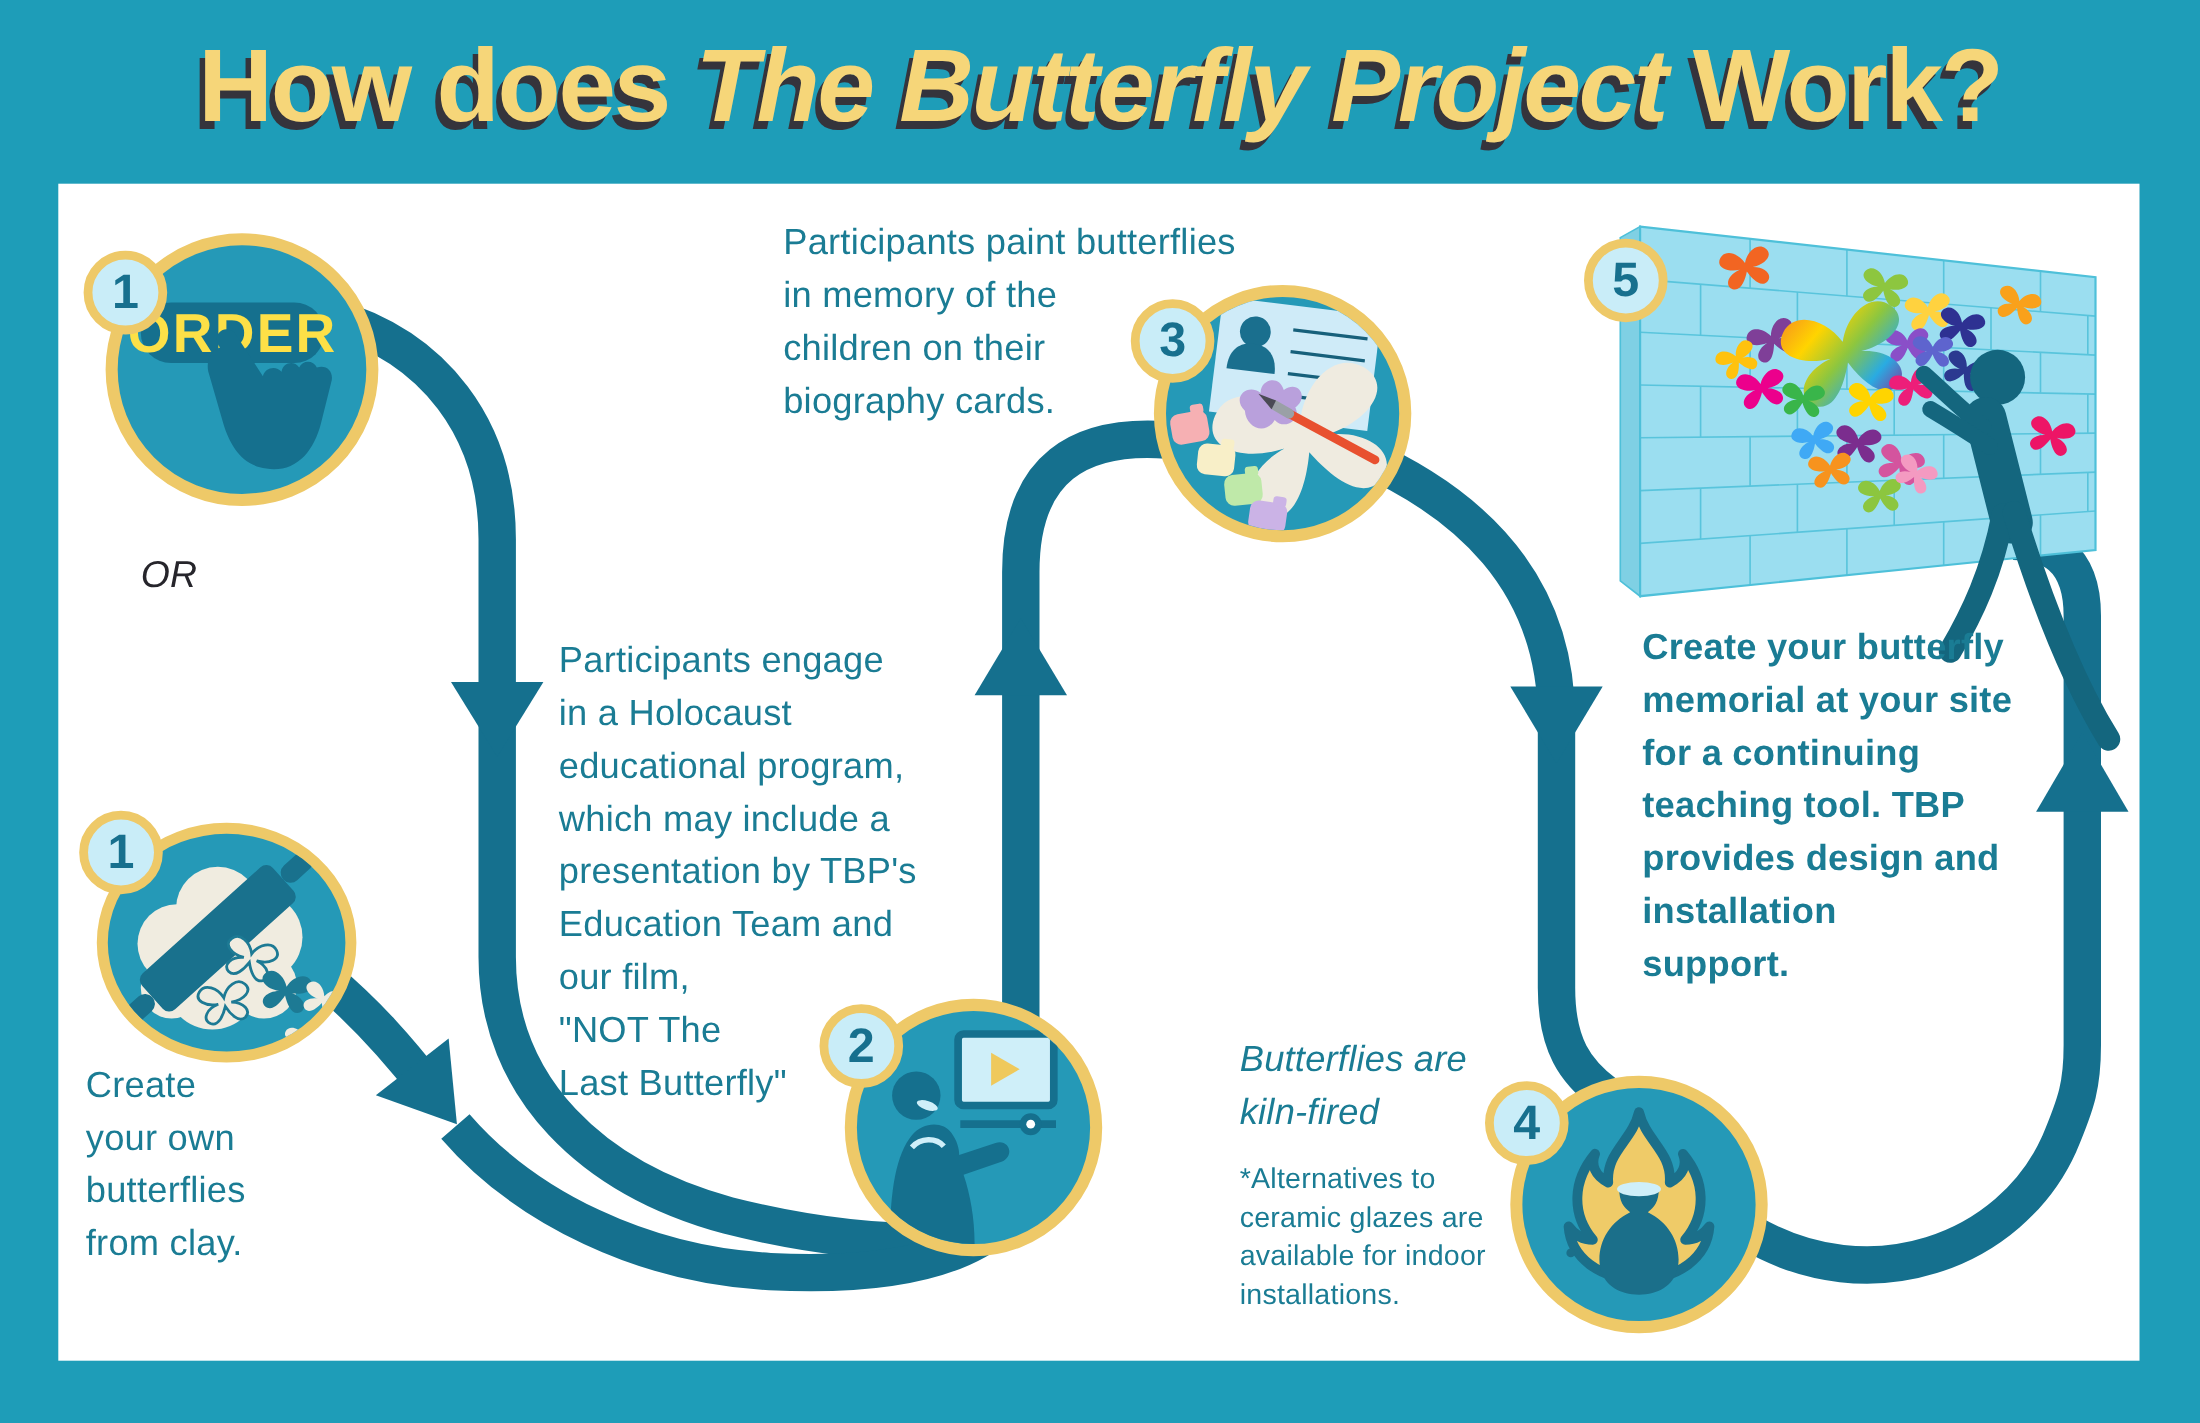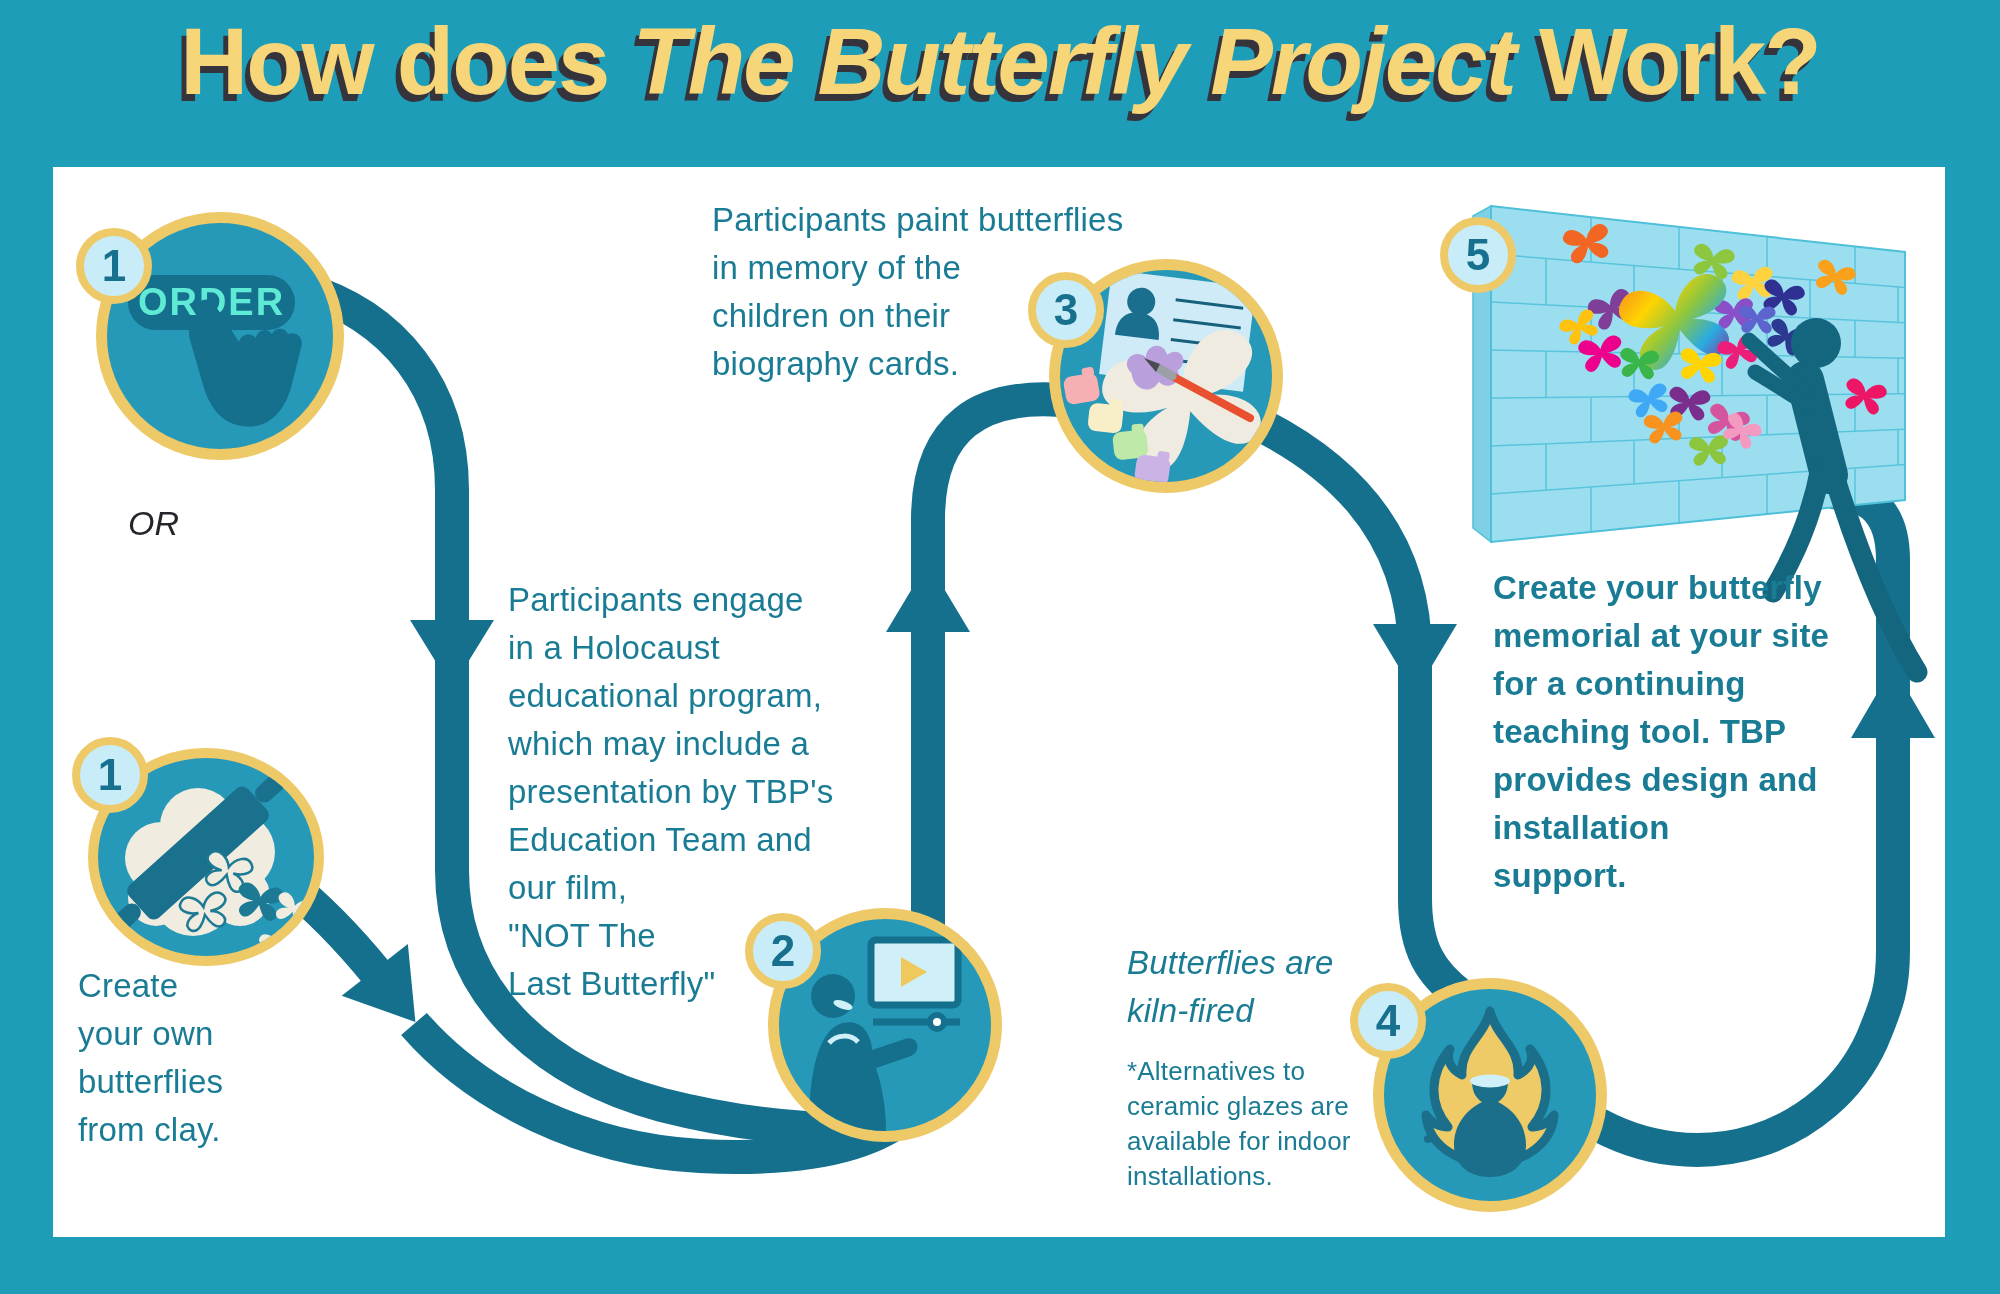--- a/index.html
+++ b/index.html
@@ -1,36 +1,36 @@
 <!DOCTYPE html>
 <html><head>
 <meta charset="utf-8">
 <style>
   html,body{margin:0;padding:0;background:#0f7f96;}
   .stage{position:relative;width:2000px;height:1294px;background:#1E9DB8;overflow:hidden;
          font-family:"Liberation Sans",sans-serif;}
   .panel{position:absolute;left:53px;top:167px;width:1892px;height:1070px;background:#ffffff;}
-  .title{position:absolute;top:8px;left:0;right:0;text-align:center;
+  .title{position:absolute;top:24px;left:0;right:0;text-align:center;
          font-size:94px;font-weight:bold;letter-spacing:-2px;color:#F6D679;
          text-shadow:-5px 7px 0 #35343C;white-space:nowrap;z-index:5;}
   .title .em{font-style:italic;}
   svg.flow{position:absolute;left:0;top:0;z-index:1;}
   .circle{position:absolute;border-radius:50%;background:#2599B7;border:11px solid #EEC968;
           overflow:hidden;z-index:2;}
   .circle svg{position:absolute;left:0;top:0;}
   .badge{position:absolute;width:60px;height:60px;border:8px solid #EEC968;border-radius:50%;
          background:#C9EDF8;color:#17708E;font-size:44px;font-weight:bold;
          display:flex;align-items:center;justify-content:center;z-index:4;}
   .txt{position:absolute;color:#1A7C94;font-size:33px;line-height:48px;z-index:3;
        letter-spacing:0.2px;white-space:nowrap;}
   .txt.small{font-size:26px;line-height:35px;}
   .or{position:absolute;color:#26252B;font-size:34px;z-index:3;font-style:italic;}
   .orderpill{position:absolute;left:21px;top:52px;width:167px;height:55px;border-radius:28px;
              background:#15708E;display:flex;align-items:center;justify-content:center;
-             color:#5eead4;font-size:38px;font-weight:bold;letter-spacing:2px;z-index:1;}
+             color:#fde047;font-size:50px;font-weight:bold;letter-spacing:2px;z-index:1;}
   .wallsvg{position:absolute;left:1455px;top:190px;z-index:2;}
   .handsvg{z-index:2;}
 </style>
 </head>
 <body>
 
 <div class="stage">
 
   <div class="title"><span>How does </span><span class="em">The Butterfly Project</span><span> Work?</span></div>
 

